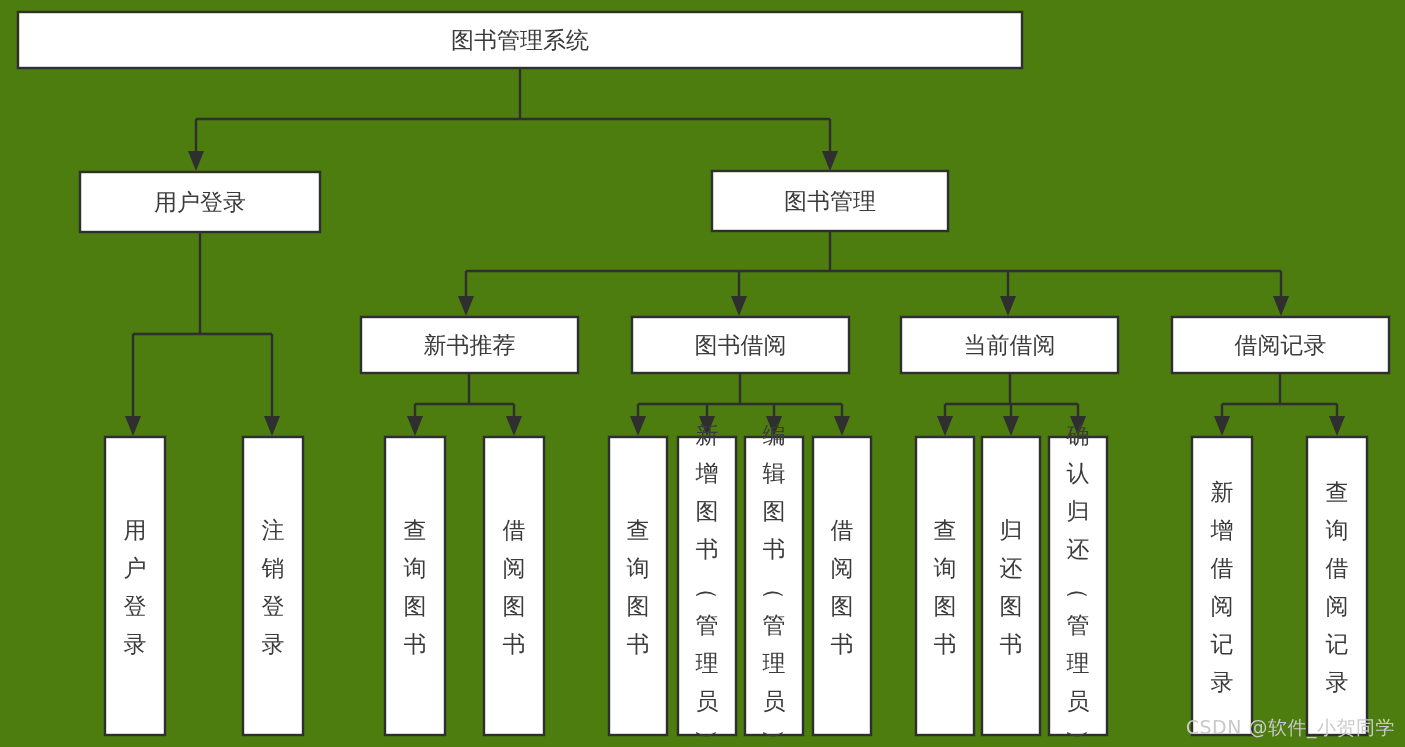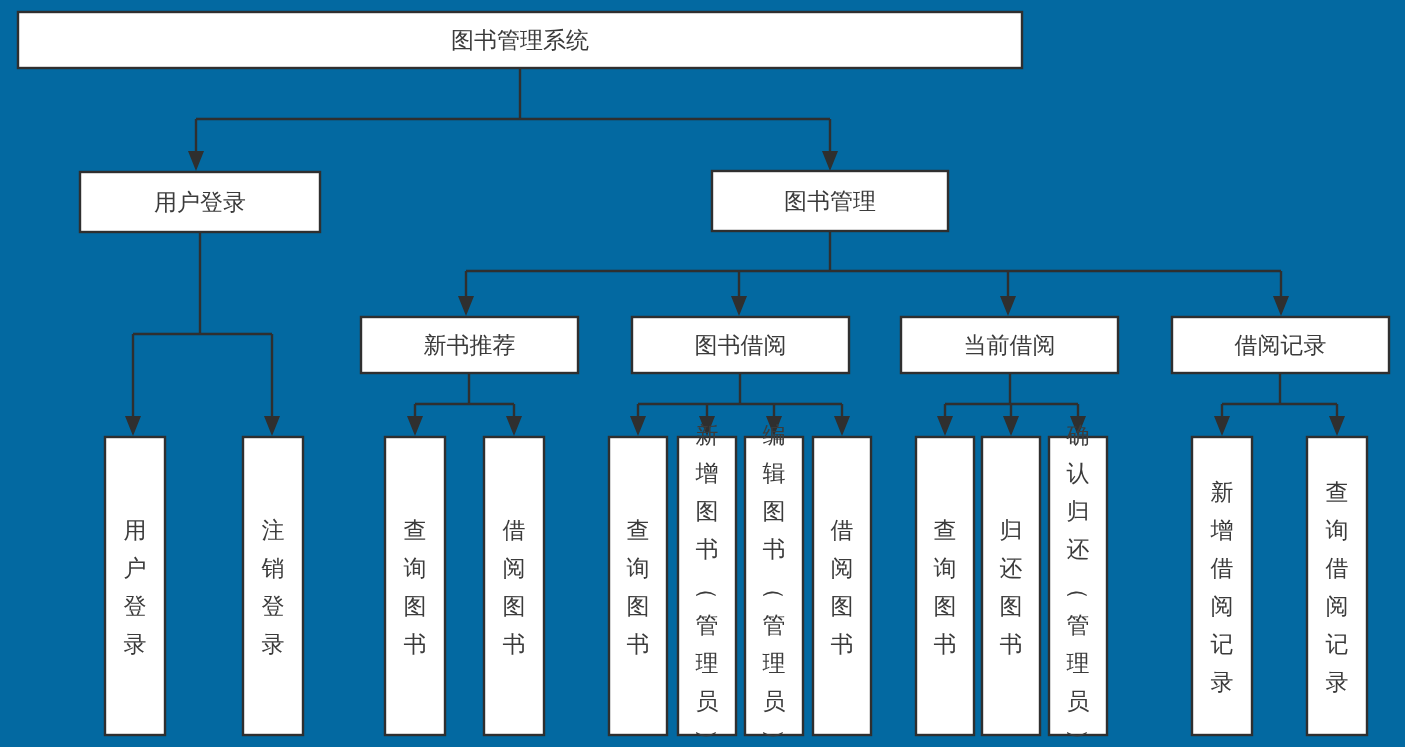--- a/index.html
+++ b/index.html
@@ -10,21 +10,21 @@
   body {
     width: 1405px;
     height: 747px;
     font-family: "DejaVu Sans", "Liberation Sans", sans-serif;
     overflow: hidden;
   }
   #diagram-root {
     position: relative;
     width: 1405px;
     height: 747px;
-    background: #0369a1;
+    background: #4d7c0f;
   }
   svg.flow-svg {
     position: absolute;
     left: 0;
     top: 0;
     width: 1405px;
     height: 747px;
     display: block;
   }
   .node-box {
@@ -246,13 +246,14 @@
         <g>
           <text x="1337" y="500" class="node-label-vert">查</text>
           <text x="1337" y="538" class="node-label-vert">询</text>
           <text x="1337" y="576" class="node-label-vert">借</text>
           <text x="1337" y="614" class="node-label-vert">阅</text>
           <text x="1337" y="652" class="node-label-vert">记</text>
           <text x="1337" y="690" class="node-label-vert">录</text>
         </g>
       </g>
   </svg>
+  <div class="watermark">CSDN @软件_小贺同学</div>
 </div>
 
 </body></html>

